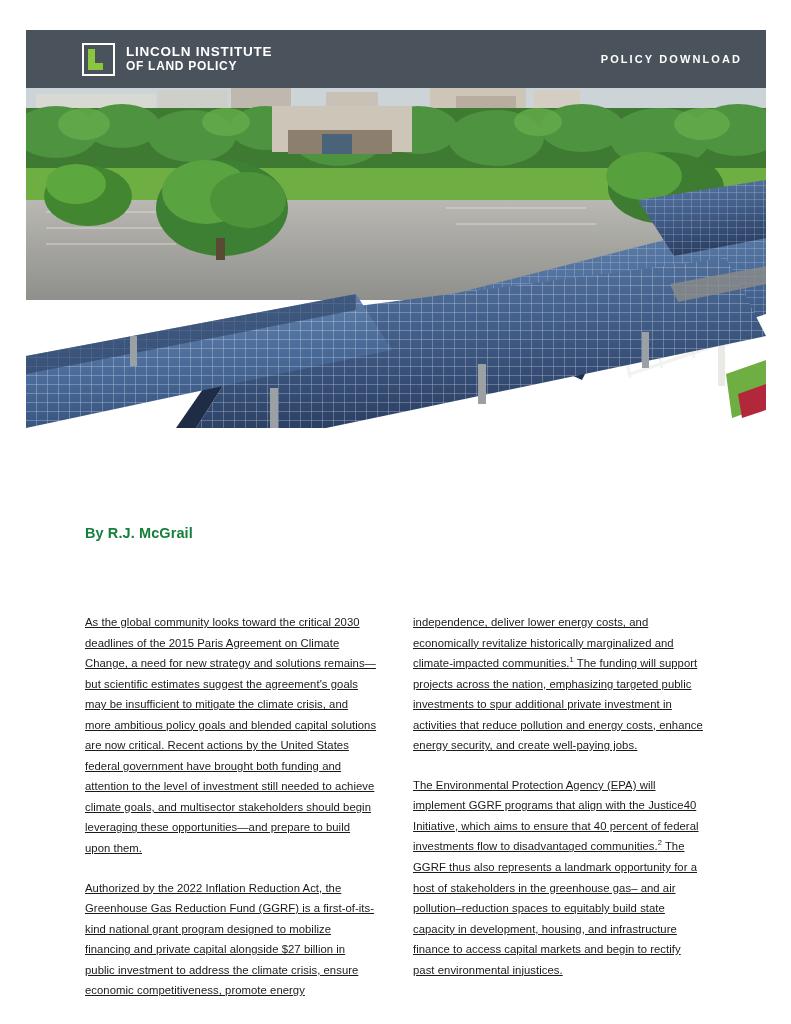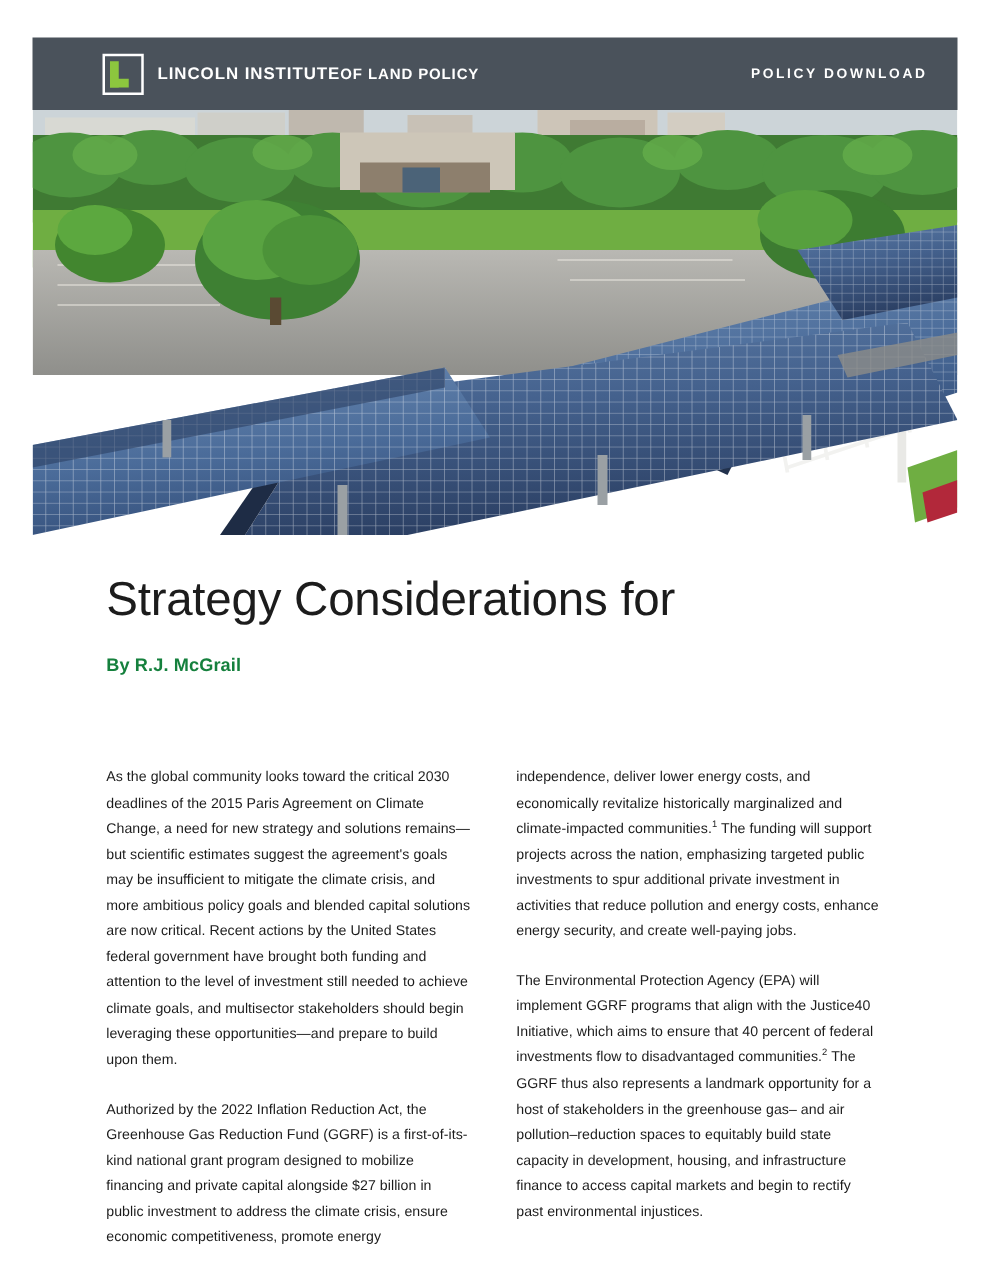--- a/index.html
+++ b/index.html
@@ -68,20 +68,21 @@
     position: absolute;
     left: 6px;
     top: 20px;
     width: 15px;
     height: 7px;
     background: #8cc63e;
   }
 
   .brand-text {
     display: flex;
+    flex-direction: column;
     justify-content: center;
     line-height: 1.08;
   }
   .brand-line1 {
     color: #ffffff;
     font-size: 13.5px;
     font-weight: bold;
     letter-spacing: 0.75px;
   }
   .brand-line2 {
@@ -134,20 +135,21 @@
   }
 
   
   .columns {
     position: absolute;
     left: 85px;
     top: 612px;
     width: 620px;
     display: flex;
     gap: 36px;
+    text-decoration: underline;
   }
   .col {
     width: 292px;
   }
   .col p {
     margin: 0 0 19px 0;
     font-size: 11.3px;
     line-height: 1.82;
     color: #1b1b1b;
     letter-spacing: 0.05px;
@@ -295,21 +297,21 @@
       <rect x="104" y="248" width="7" height="30" fill="#9aa0a4"></rect>
 
       <path d="M700 286 L740 272 L740 318 L706 330 Z" fill="#6fae42"></path>
       <path d="M712 306 L740 296 L740 322 L716 330 Z" fill="#b2283a"></path>
       <path d="M644 196 L740 178 L740 196 L652 214 Z" fill="#8c8c88" opacity="0.8"></path>
     </svg>
   </div>
 
   <div class="title-block">
     <h1 class="doc-title">
-      <span>Strategy Considerations for</span><br>
+      <br>
     </h1>
     <div class="byline">By R.J. McGrail</div>
   </div>
 
   <div class="columns">
     <div class="col">
       <p>As the global community looks toward the critical 2030 deadlines of the 2015 Paris Agreement on Climate Change, a need for new strategy and solutions remains—but scientific estimates suggest the agreement's goals may be insufficient to mitigate the climate crisis, and more ambitious policy goals and blended capital solutions are now critical. Recent actions by the United States federal government have brought both funding and attention to the level of investment still needed to achieve climate goals, and multisector stakeholders should begin leveraging these opportunities—and prepare to build upon them.</p>
       <p>Authorized by the 2022 Inflation Reduction Act, the Greenhouse Gas Reduction Fund (GGRF) is a first-of-its-kind national grant program designed to mobilize financing and private capital alongside $27 billion in public investment to address the climate crisis, ensure economic competitiveness, promote energy</p>
     </div>
     <div class="col">

